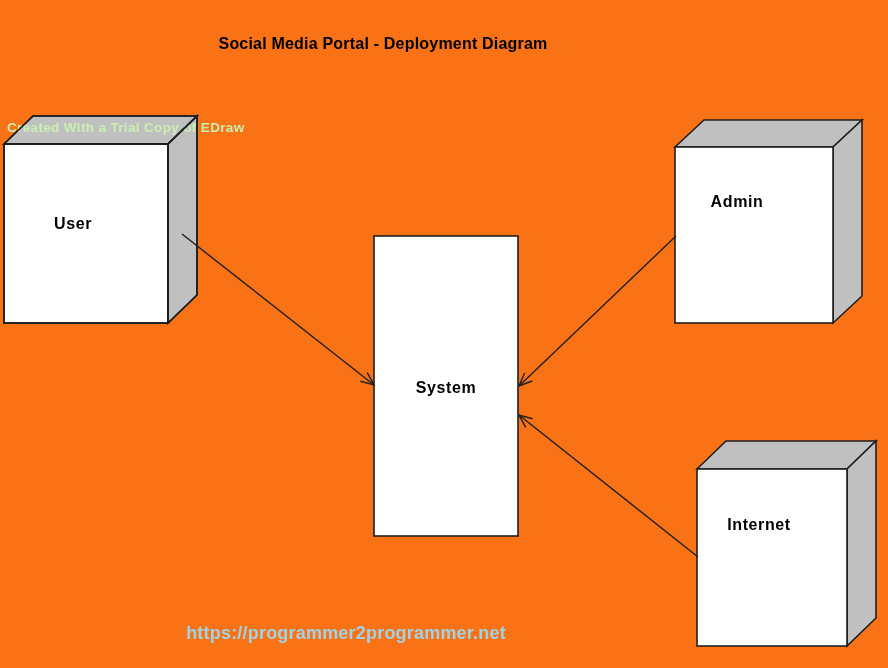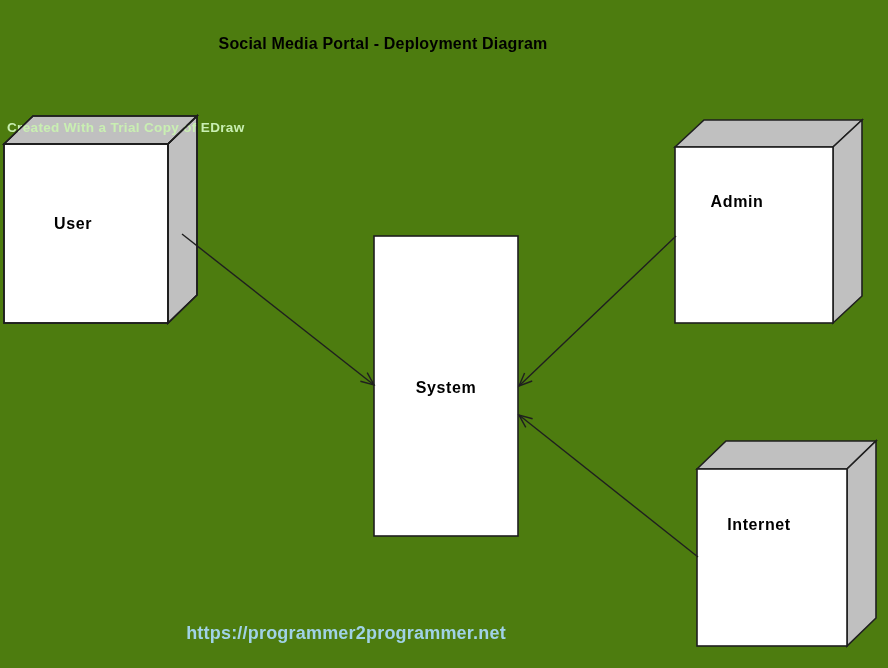--- a/index.html
+++ b/index.html
@@ -4,21 +4,21 @@
 <style>
   :root{
     --line-color:#1f1f1f;
     --face-shade:#c0c0c0;
     --node-fill:#ffffff;
     --watermark-color:#c9efb2;
     --url-color:#a0d2e6;
     --title-color:#000000;
   }
   html,body{margin:0;padding:0;background:#ffffff;}
-  .canvas{position:relative;width:888px;height:668px;background:#4d7c0f;overflow:hidden;}
+  .canvas{position:relative;width:888px;height:668px;background:#f97316;overflow:hidden;}
   svg{display:block;}
   svg text{font-family:"Liberation Sans","DejaVu Sans",sans-serif;}
   .node-face{fill:var(--node-fill);stroke:var(--line-color);stroke-width:1.6;stroke-linejoin:miter;}
   .node-shade{fill:var(--face-shade);stroke:var(--line-color);stroke-width:1.6;stroke-linejoin:miter;}
   .node-outline{fill:none;stroke:var(--line-color);stroke-width:1.6;stroke-linejoin:miter;}
   .connector{stroke:var(--line-color);stroke-width:1.4;fill:none;}
   .arrowhead-path{fill:none;stroke:var(--line-color);stroke-width:1.4;}
   .diagram-title{font-size:16px;font-weight:bold;fill:var(--title-color);text-anchor:middle;letter-spacing:0.2px;}
   .node-label{font-size:16px;font-weight:bold;fill:#000000;text-anchor:middle;letter-spacing:0.6px;}
   .watermark-text{font-size:13.5px;font-weight:bold;fill:var(--watermark-color);letter-spacing:0.35px;}

